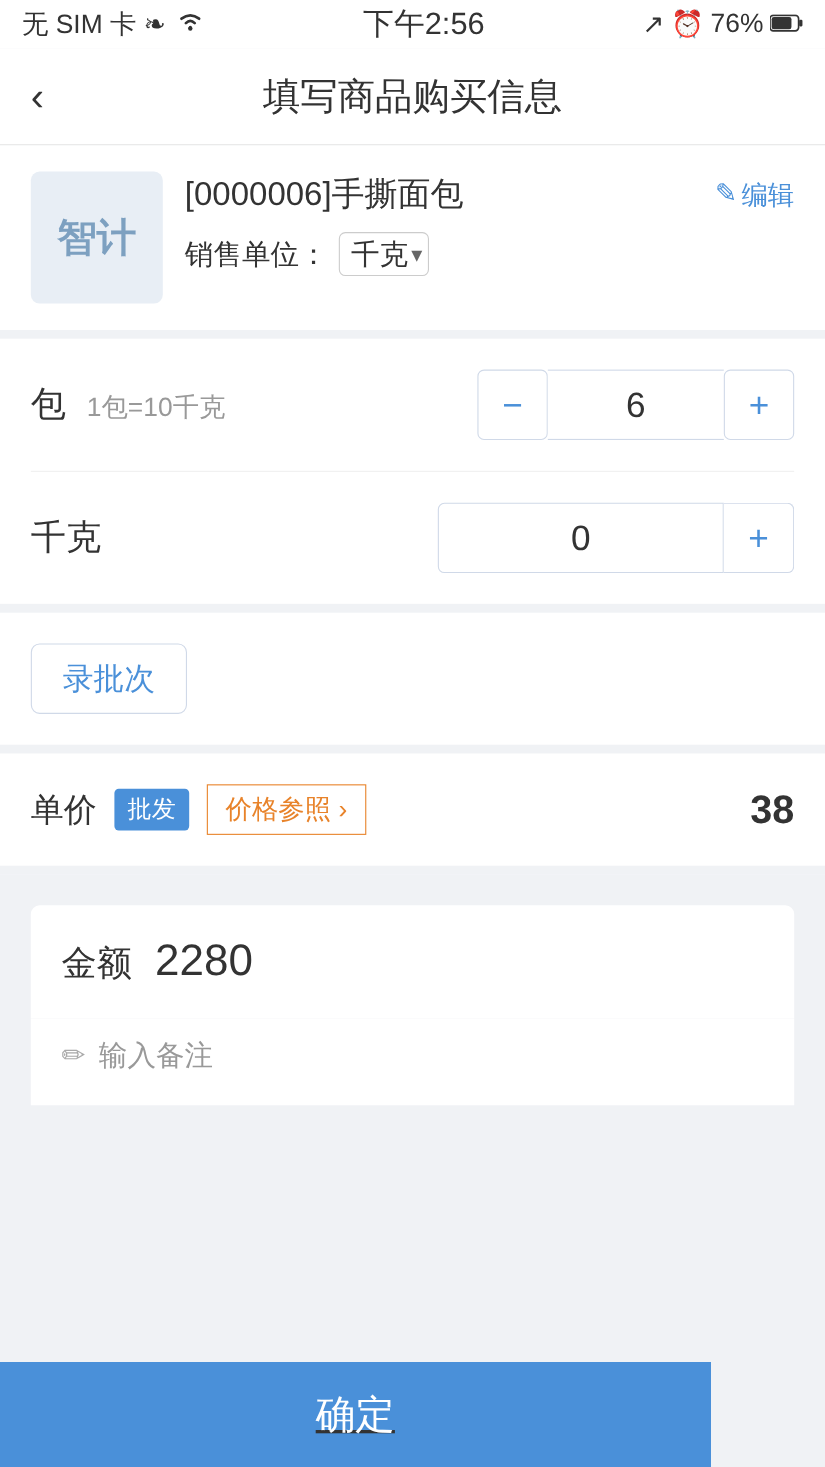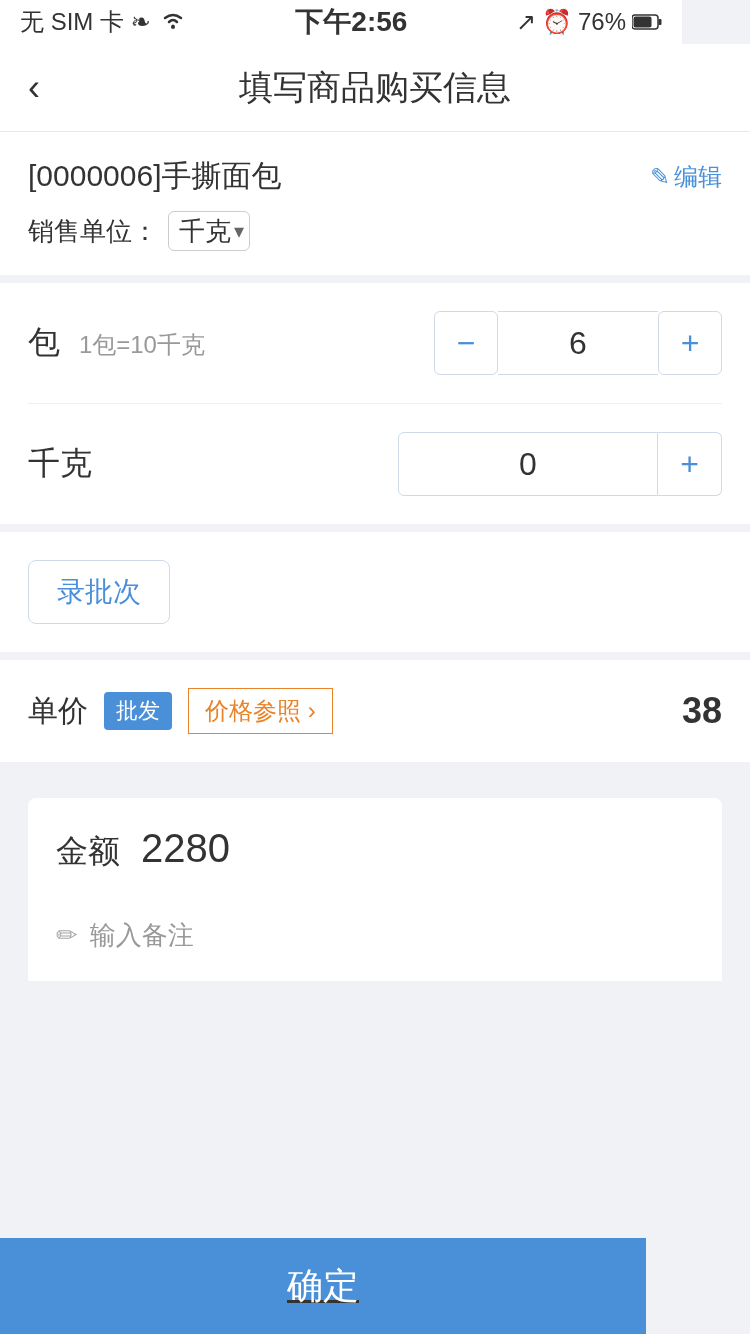--- a/index.html
+++ b/index.html
@@ -8,32 +8,32 @@
       width: 750px;
       min-height: 1334px;
       background: #f0f2f5;
       font-family: -apple-system, "PingFang SC", "Helvetica Neue", Arial, sans-serif;
       font-size: 32px;
       color: #333;
     }
 
     
     .status-bar {
-      width: 682px;
+      width: 750px;
       height: 44px;
       background: #fff;
       display: flex;
       align-items: center;
       justify-content: space-between;
       padding: 0 20px;
       font-size: 24px;
       color: #333;
     }
     .status-left { display: flex; align-items: center; gap: 8px; }
-    .status-center { font-size: 28px; font-weight: 700; }
+    .status-center { font-size: 28px; font-weight: 400; }
     .status-right { display: flex; align-items: center; gap: 6px; font-size: 24px; }
 
     
     .nav-bar {
       width: 750px;
       height: 88px;
       background: #fff;
       display: flex;
       align-items: center;
       justify-content: center;
@@ -351,20 +351,23 @@
     </span>
   </div>
 </div>
 
 <div class="nav-bar">
   <span class="nav-back">‹</span>
   <span class="nav-title">填写商品购买信息</span>
 </div>
 
 <div class="product-card">
+  <div class="product-thumb">
+    <span style="font-size:36px;color:#7da0c0;font-weight:bold;">智计</span>
+  </div>
   <div class="product-info">
     <div class="product-name-row">
       <span class="product-name">[0000006]手撕面包</span>
       <span class="edit-btn">
         <span>✎</span>
         <span>编辑</span>
       </span>
     </div>
     <div class="product-unit-row">
       <span>销售单位：</span>

